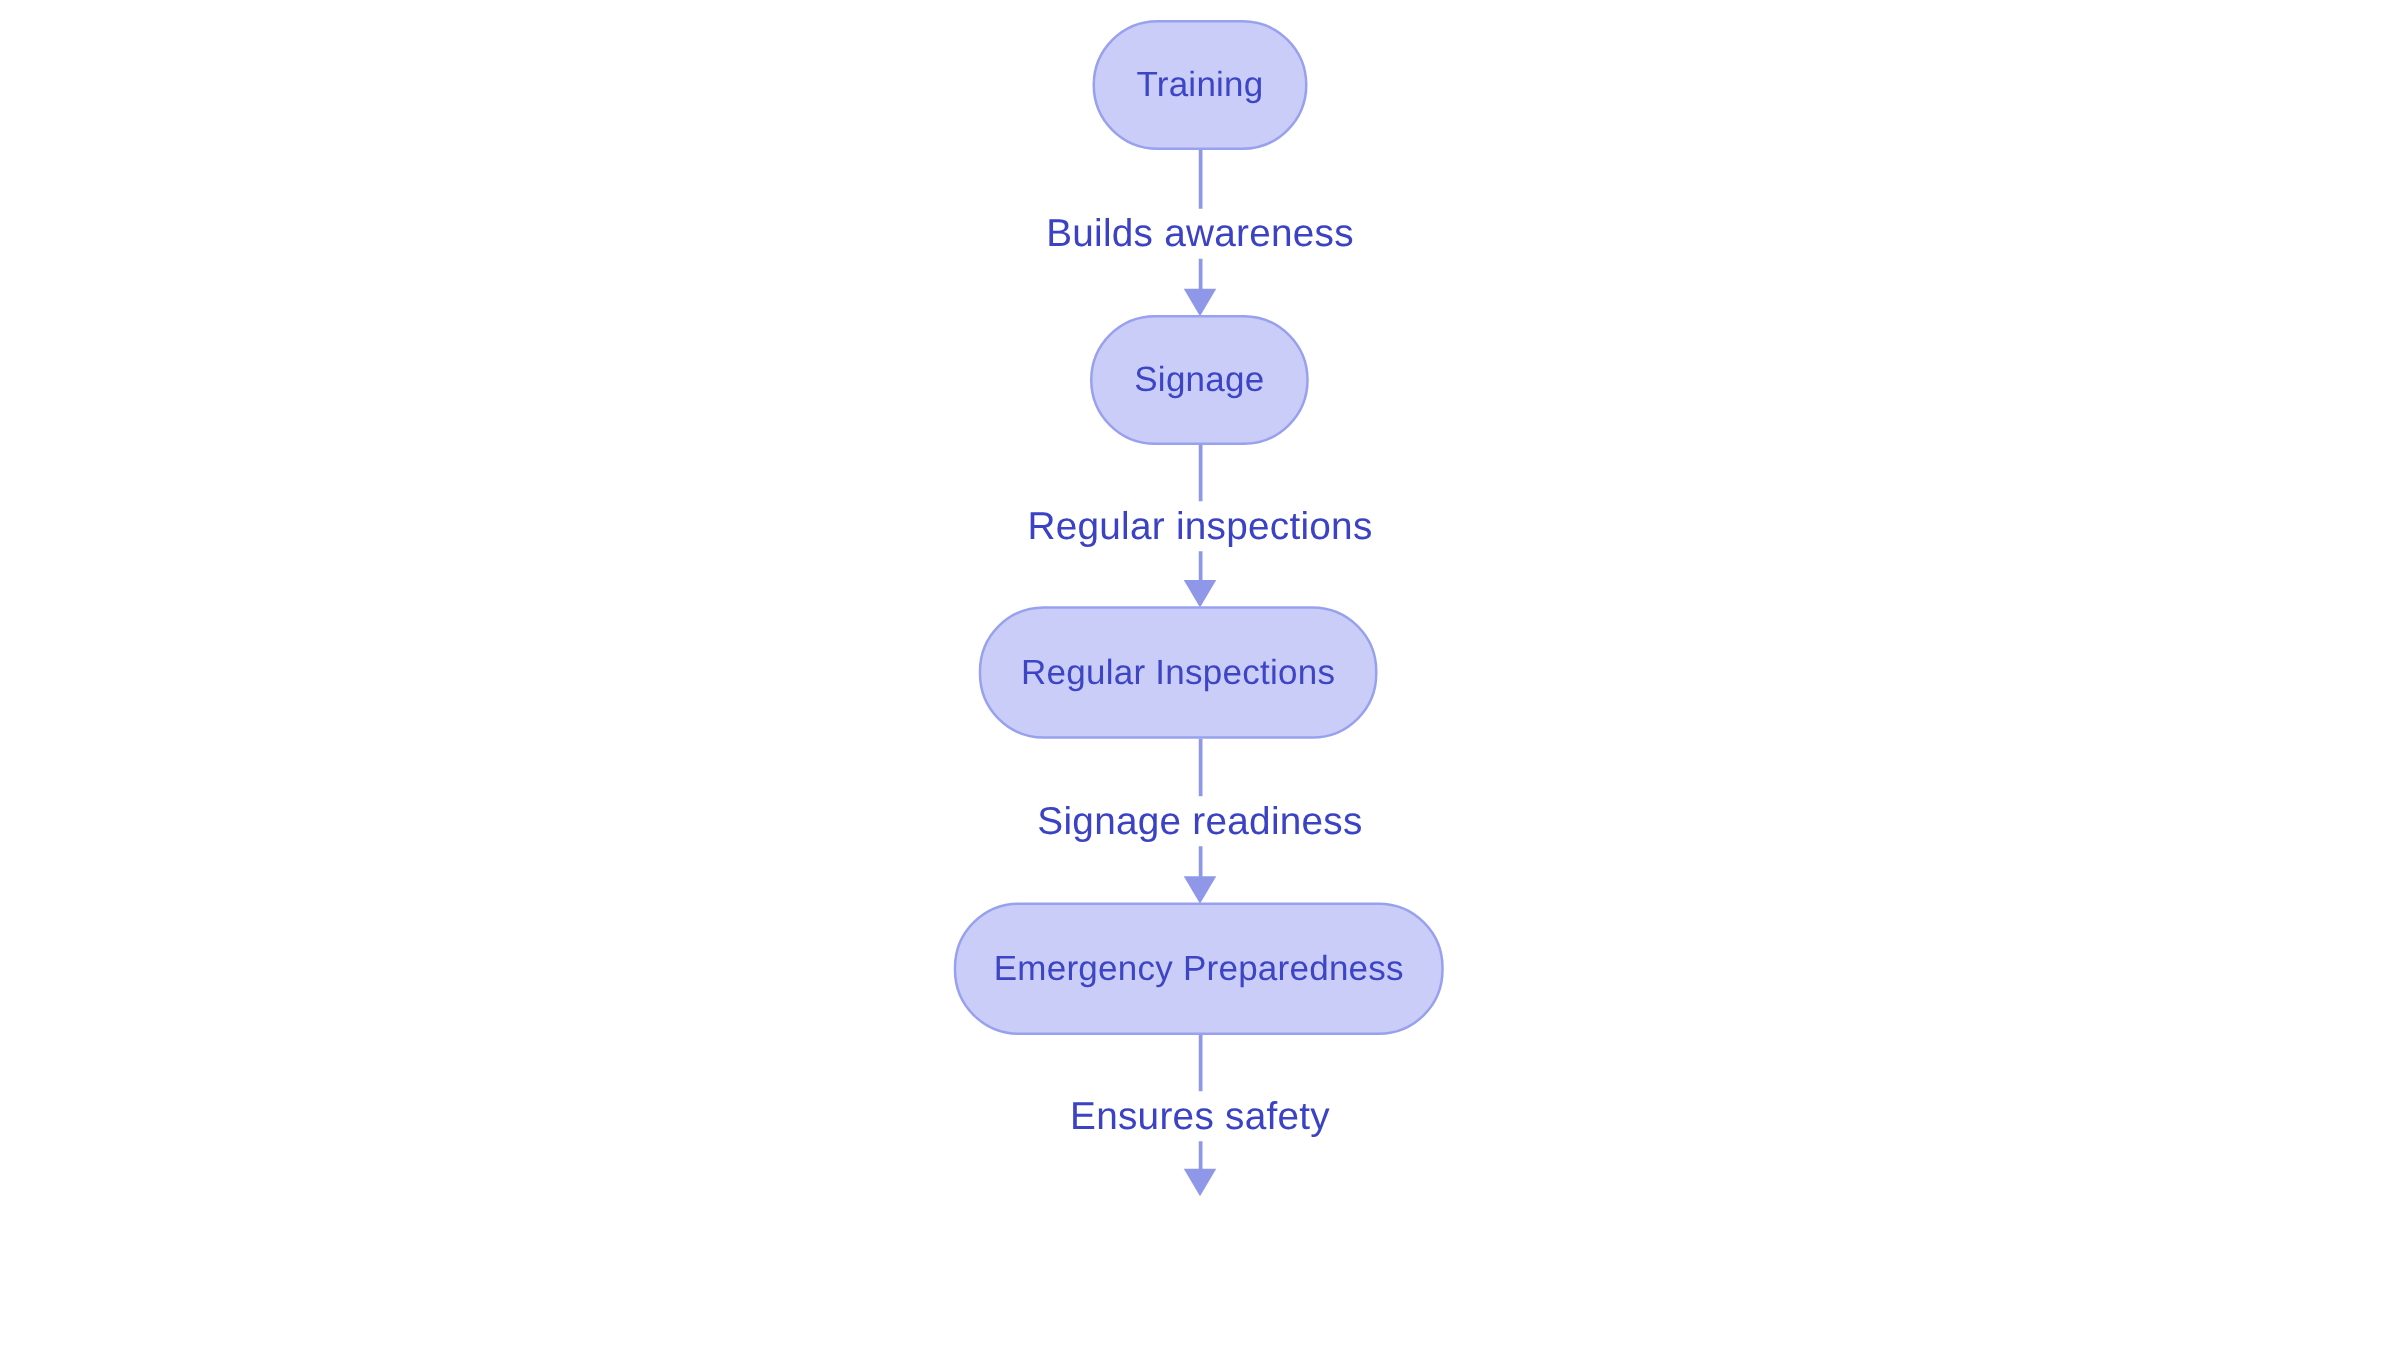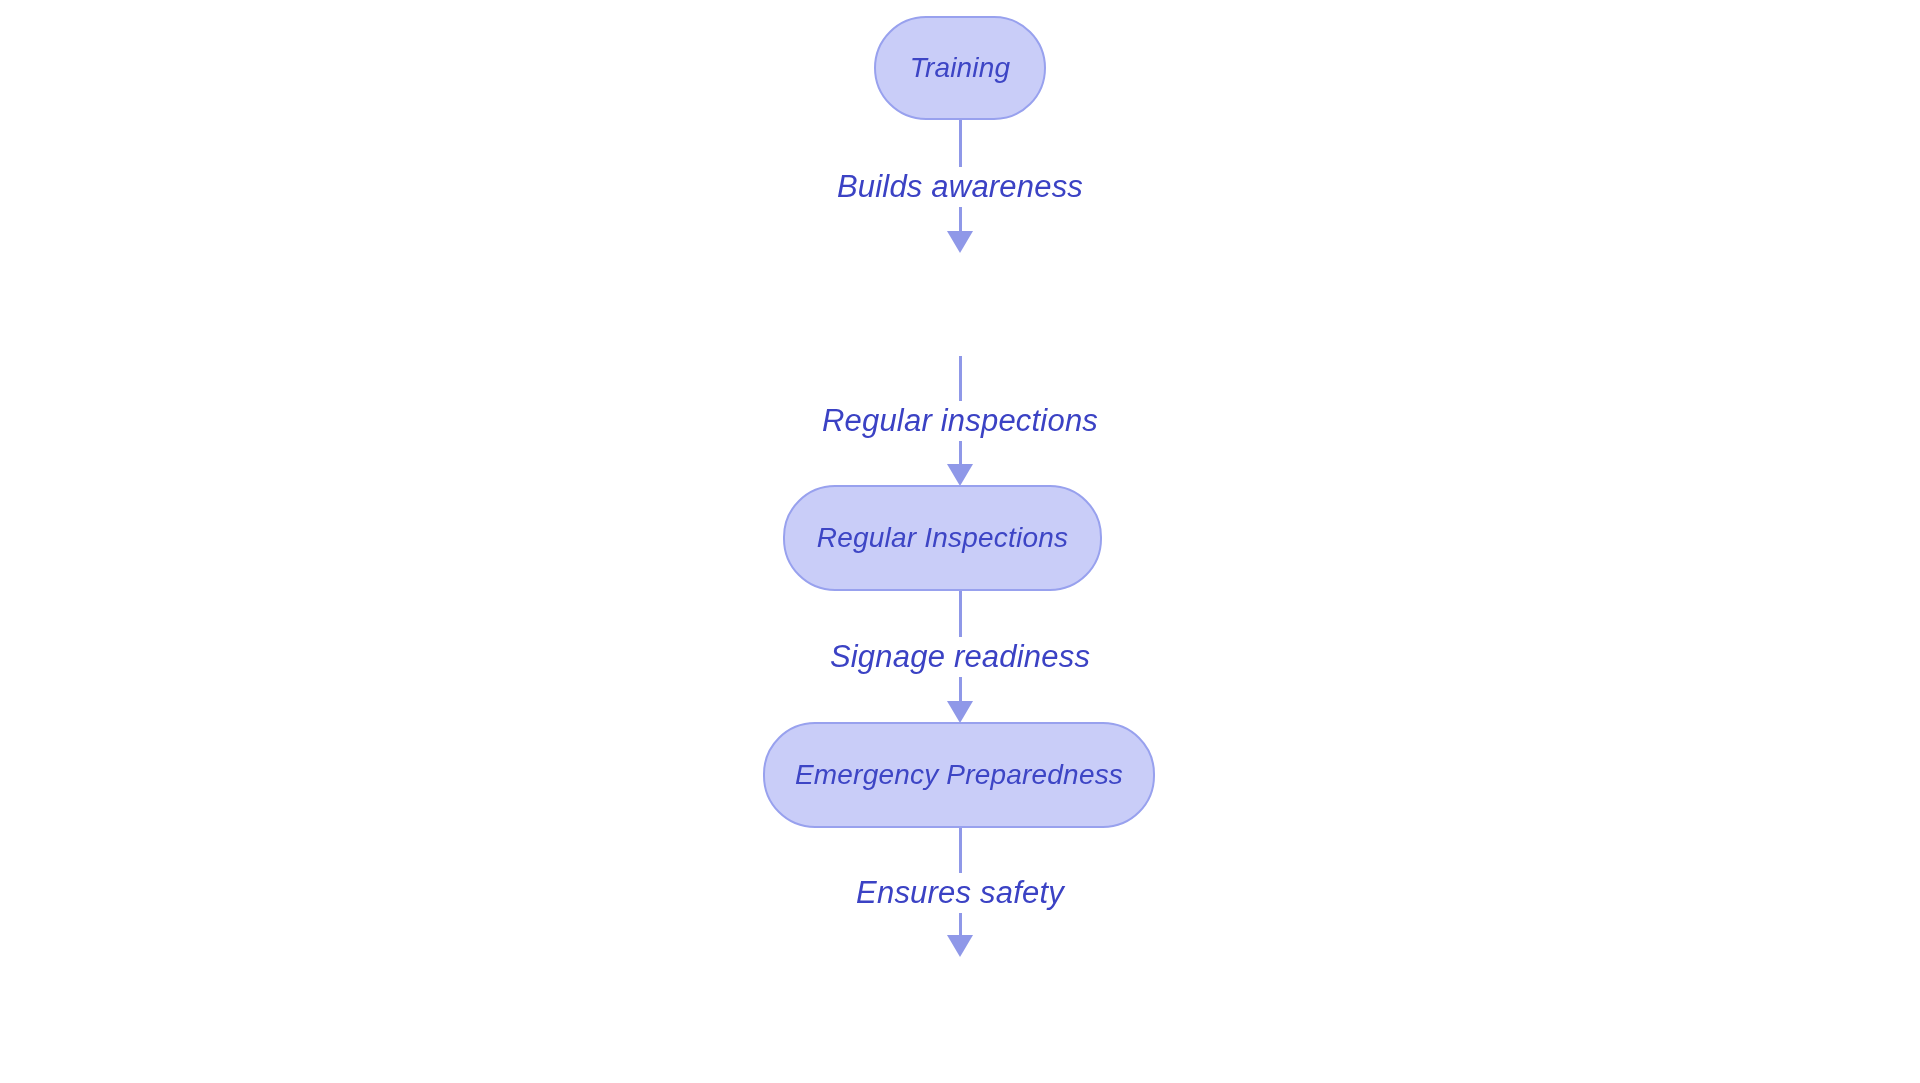--- a/index.html
+++ b/index.html
@@ -14,21 +14,20 @@
   html, body {
     width: 1920px; height: 1083px;
     background: var(--canvas-bg);
     font-family: "Liberation Sans", "DejaVu Sans", sans-serif;
     overflow: hidden;
   }
   .canvas {
     position: relative;
     width: 1763px; height: 1083px;
     background: var(--canvas-bg);
-    font-style: italic;
   }
   .flow-node {
     position: absolute;
     display: flex;
     align-items: center;
     justify-content: center;
     background: var(--node-fill);
     border: 2px solid var(--node-border);
     border-radius: 52px;
     color: var(--node-text);
@@ -91,20 +90,23 @@
   <div id="node-0" class="flow-node">
     <span>Training</span>
   </div>
 
   <div id="edge-0" class="edge">
     <div class="edge-line"></div>
     <div class="arrowhead"></div>
     <span class="edge-label">Builds awareness</span>
   </div>
 
+  <div id="node-1" class="flow-node">
+    <span>Signage</span>
+  </div>
 
   <div id="edge-1" class="edge">
     <div class="edge-line"></div>
     <div class="arrowhead"></div>
     <span class="edge-label">Regular inspections</span>
   </div>
 
   <div id="node-2" class="flow-node">
     <span>Regular Inspections</span>
   </div>

